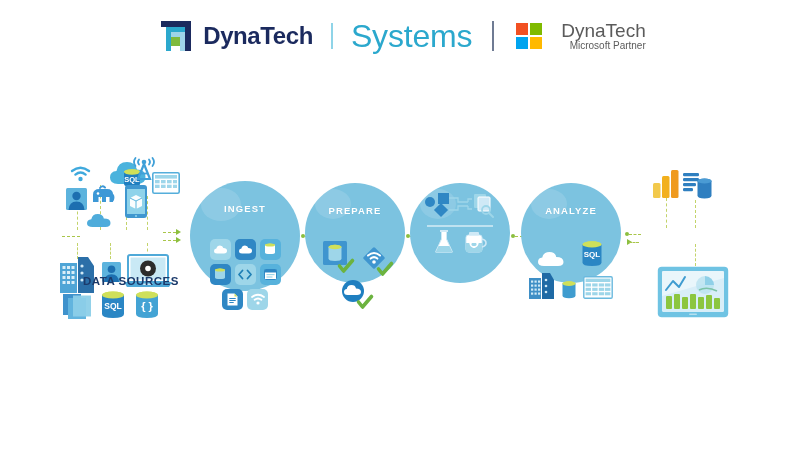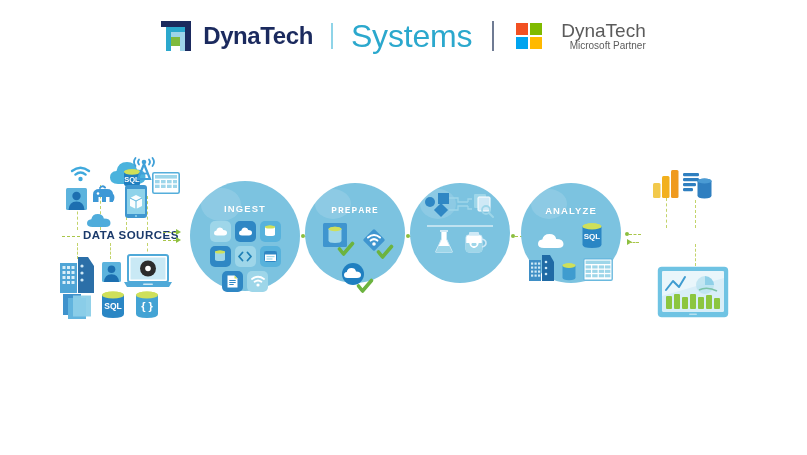--- a/index.html
+++ b/index.html
@@ -84,20 +84,21 @@
   .ms-text .m2 { font-size: 10px; color: #5b5b5b; white-space: nowrap; }
 
   
   .circle {
     position: absolute;
     border-radius: 50%;
     background: #7cc3e0;
     display: flex;
     flex-direction: column;
     align-items: center;
+    gap: 18px;
   }
   .circle::after {
     content: "";
     position: absolute;
     left: 10%; top: 6%;
     width: 36%; height: 30%;
     border-radius: 50%;
     background: rgba(255,255,255,0.13);
     pointer-events: none;
   }
@@ -161,20 +162,21 @@
   .pub-row2 { display: flex; align-items: flex-end; gap: 6px; margin-top: 2px; }
 
   
   .side-label {
     position: absolute;
     font-size: 11.5px;
     font-weight: bold;
     color: #1b3a6b;
     letter-spacing: 0.5px;
     white-space: nowrap;
+    margin-top: 46px;
   }
 
   
   .dash-h {
     position: absolute;
     height: 0;
     border-top: 1.5px dashed #a9c64a;
   }
   .dash-v {
     position: absolute;
@@ -465,21 +467,21 @@
           </svg>
         </div>
       </div>
     </div>
   </div>
 
   <div class="dot-g" style="left:301px; top:234px;"></div>
   <div class="dash-h" style="left:305px; top:236px; width:8px;"></div>
   <div class="arrow-r" style="left:312px; top:232.5px;"></div>
 
-  <div class="circle" style="left:305px; top:183px; width:100px; height:100px;font-family:Liberation Mono, monospace;">
+  <div class="circle" style="left:305px; top:183px; width:100px; height:100px;">
     <div class="circle-label">PREPARE</div>
     <div class="circle-body">
       <div class="prep-row">
         <div class="prep-item">
           <svg width="24" height="24" viewBox="0 0 24 24">
             <rect x="0" y="0" width="24" height="24" rx="1.5" fill="#3f95cf"></rect>
             <ellipse cx="12" cy="6" rx="6.5" ry="2.2" fill="#cfe05a"></ellipse>
             <path d="M5.5 6 L5.5 17.5 Q5.5 20 12 20 Q18.5 20 18.5 17.5 L18.5 6 Z" fill="#9ed6e9"></path>
             <ellipse cx="12" cy="6" rx="6.5" ry="2.2" fill="#cfe05a"></ellipse>
           </svg>

